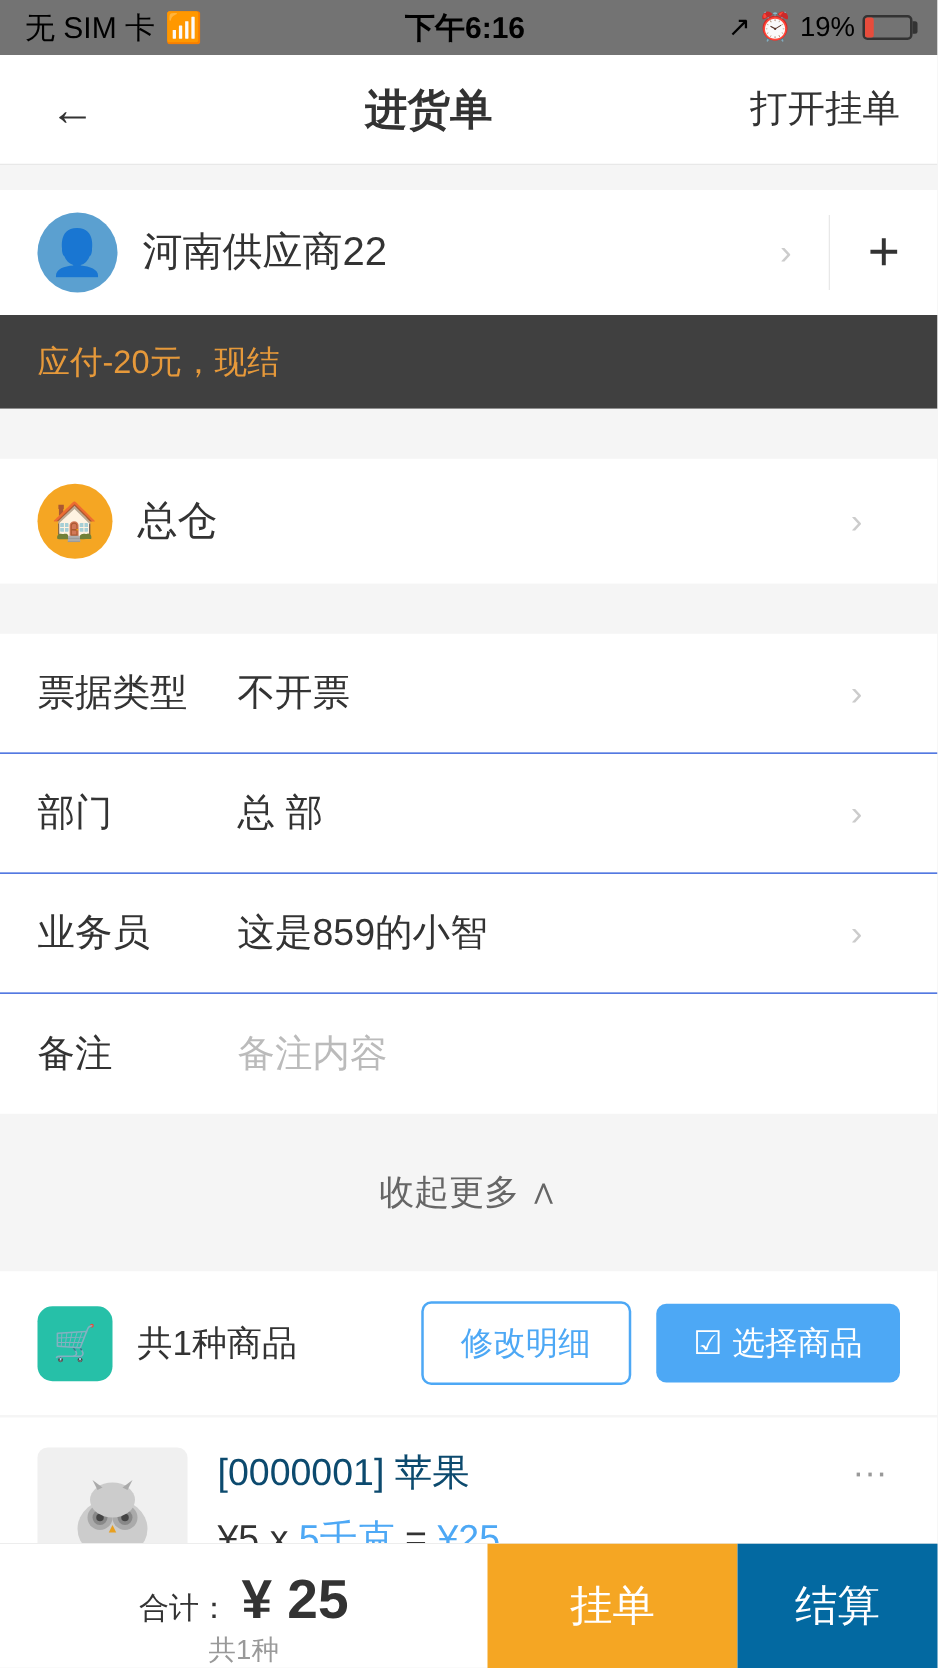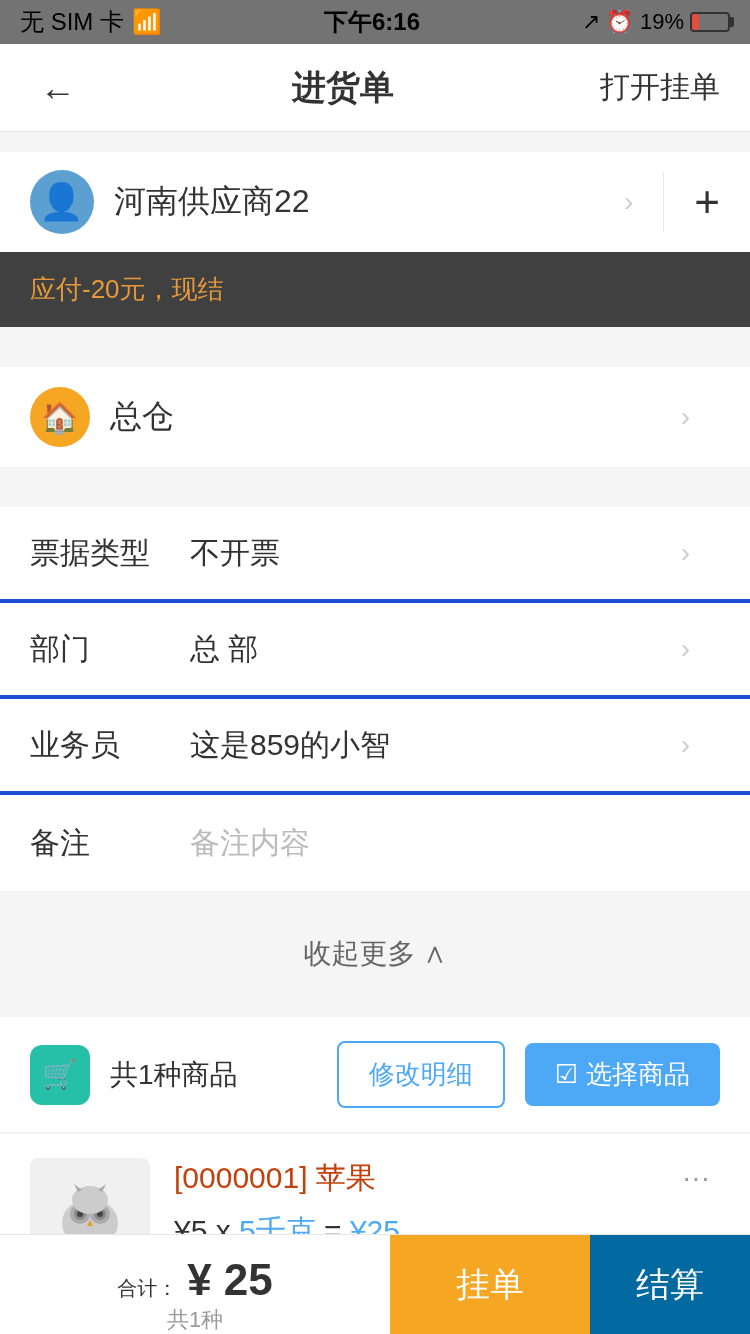--- a/index.html
+++ b/index.html
@@ -98,21 +98,21 @@
     }
     .house-icon { color: white; font-size: 30px; }
     .warehouse-name { flex: 1; font-size: 32px; color: #333; }
 
     
     .form-section { background: #fff; margin-top: 20px; }
     .form-row {
       display: flex; align-items: center;
       padding: 0 30px;
       height: 96px;
-      border-bottom: 4px solid #1d4ed8;
+      border-bottom: 1px solid #1d4ed8;
     }
     .form-row:last-child { border-bottom: none; }
     .form-label { font-size: 30px; color: #333; width: 140px; flex-shrink: 0; }
     .form-value { flex: 1; font-size: 30px; color: #333; padding-left: 20px; }
     .form-value.placeholder { color: #bbb; }
 
     
     .collapse-btn {
       background: #f5f5f5;
       text-align: center;
@@ -155,21 +155,21 @@
       margin-top: 2px;
       gap: 24px;
       align-items: flex-start;
     }
     .product-thumb {
       width: 120px; height: 120px; background: #f0f0f0; border-radius: 8px;
       flex-shrink: 0; display: flex; align-items: center; justify-content: center;
       overflow: hidden;
     }
     .product-info { flex: 1; }
-    .product-name { font-size: 30px; color: #c2410c; margin-bottom: 12px; }
+    .product-name { font-size: 30px; color: #0c4a6e; margin-bottom: 12px; }
     .product-price { font-size: 30px; color: #333; }
     .price-highlight { color: #4da8f5; margin-top: 12px; }
     .more-btn { color: #999; font-size: 28px; cursor: pointer; padding: 4px 10px; }
 
     
     .bottom-bar {
       position: fixed;
       bottom: 0; left: 0;
       width: 750px;
       height: 100px;
@@ -179,21 +179,21 @@
     }
     .total-section {
       flex: 1;
       display: flex;
       align-items: center;
       padding: 0 30px;
       flex-direction: column;
       justify-content: center;
     }
     .total-row { display: flex; align-items: baseline; gap: 10px; }
-    .total-label { font-size: 20px; color: #333; text-align: center; }
+    .total-label { font-size: 24px; color: #333; text-align: center; }
     .total-amount { font-size: 44px; font-weight: 600; color: #333; margin-top: 21px; }
     .total-sub { font-size: 22px; color: #999; }
     .btn-yellow {
       width: 200px; height: 100px;
       background: #f5a623; color: #fff; border: none;
       font-size: 34px; cursor: pointer;
     }
     .btn-blue-solid {
       width: 160px; height: 100px;
       background: #0369a1; color: #fff; border: none;

